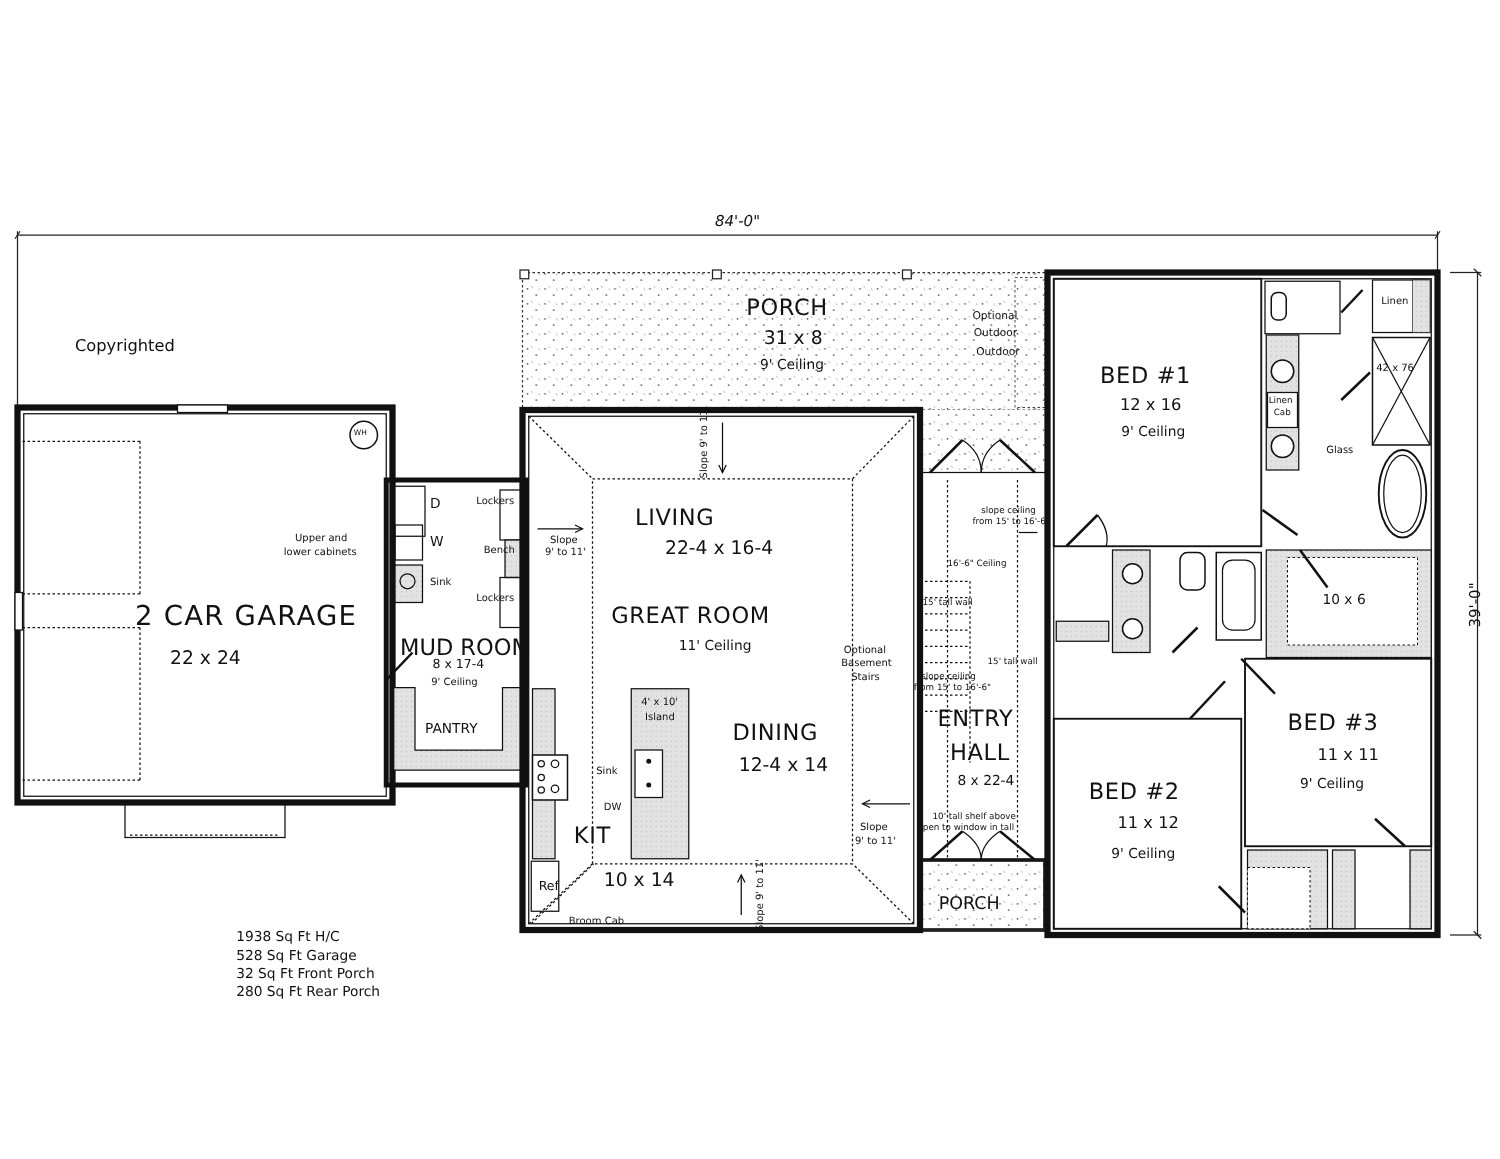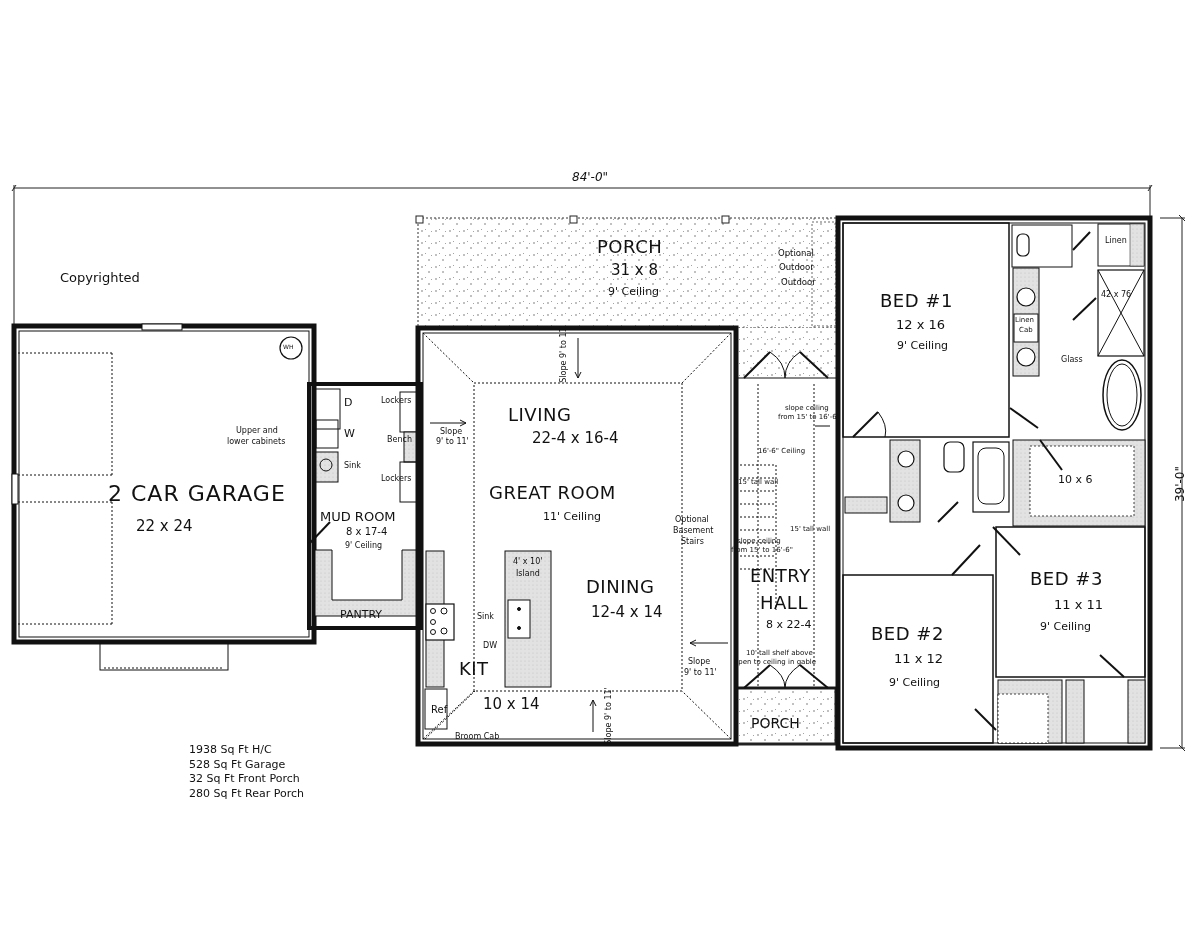--- a/index.html
+++ b/index.html
@@ -215,24 +215,24 @@
 <div class="lbl dim" style="left:136px;top:519px;">22 x 24</div>
 <div class="lbl tiny" style="left:236px;top:427px;">Upper and</div>
 <div class="lbl tiny" style="left:227px;top:438px;">lower cabinets</div>
 
 <div class="lbl note" style="left:344px;top:397px;font-size:11px;">D</div>
 <div class="lbl note" style="left:344px;top:428px;font-size:11px;">W</div>
 <div class="lbl tiny" style="left:344px;top:462px;">Sink</div>
 <div class="lbl tiny" style="left:381px;top:397px;">Lockers</div>
 <div class="lbl tiny" style="left:387px;top:436px;text-align:center;">Bench</div>
 <div class="lbl tiny" style="left:381px;top:475px;">Lockers</div>
-<div class="lbl" style="left:320px;top:510px;font-size:13px;">MUD ROOM</div>
+<div class="lbl" style="left:320px;top:510px;font-size:18px;">MUD ROOM</div>
 <div class="lbl" style="left:346px;top:527px;font-size:10px;">8 x 17-4</div>
 <div class="lbl tiny" style="left:345px;top:542px;">9' Ceiling</div>
-<div class="lbl" style="left:340px;top:577px;font-size:11px;margin-top:32px;">PANTRY</div>
+<div class="lbl" style="left:340px;top:577px;font-size:11px;">PANTRY</div>
 
 <div class="lbl room-med" style="left:597px;top:238px;">PORCH</div>
 <div class="lbl dim" style="left:611px;top:263px;">31 x 8</div>
 <div class="lbl ceil" style="left:608px;top:286px;">9' Ceiling</div>
 <div class="lbl note" style="left:778px;top:249px;">Optional</div>
 <div class="lbl note" style="left:779px;top:263px;">Outdoor</div>
 <div class="lbl note" style="left:781px;top:278px;">Outdoor</div>
 
 <div class="lbl tiny vert" style="left:535px;top:350px;transform:rotate(-90deg);">Slope 9' to 11'</div>
 <div class="lbl tiny" style="left:440px;top:428px;">Slope</div>
@@ -263,21 +263,21 @@
 <div class="lbl tiny" style="left:778px;top:414px;font-size:7px;">from 15' to 16'-6"</div>
 <div class="lbl tiny" style="left:758px;top:448px;font-size:7px;">16'-6" Ceiling</div>
 <div class="lbl tiny" style="left:738px;top:479px;font-size:7px;">15' tall wall</div>
 <div class="lbl tiny" style="left:790px;top:526px;font-size:7px;">15' tall wall</div>
 <div class="lbl tiny" style="left:737px;top:538px;font-size:7px;">slope ceiling</div>
 <div class="lbl tiny" style="left:731px;top:547px;font-size:7px;">from 15' to 16'-6"</div>
 <div class="lbl room-med" style="left:750px;top:567px;">ENTRY</div>
 <div class="lbl room-med" style="left:760px;top:594px;">HALL</div>
 <div class="lbl ceil" style="left:766px;top:619px;">8 x 22-4</div>
 <div class="lbl tiny" style="left:746px;top:650px;font-size:7px;">10' tall shelf above</div>
-<div class="lbl tiny" style="left:734px;top:659px;font-size:7px;">open to ceiling in gable</div>
+<div class="lbl tiny" style="left:734px;top:659px;font-size:7px;">open to window in tall</div>
 <div class="lbl ceil" style="left:751px;top:716px;font-size:14px;">PORCH</div>
 
 <div class="lbl room-med" style="left:880px;top:292px;text-align:right;">BED #1</div>
 <div class="lbl ceil" style="left:896px;top:318px;font-size:13px;">12 x 16</div>
 <div class="lbl ceil" style="left:897px;top:340px;">9' Ceiling</div>
 <div class="lbl tiny" style="left:1105px;top:237px;">Linen</div>
 <div class="lbl tiny" style="left:1015px;top:317px;font-size:7px;">Linen</div>
 <div class="lbl tiny" style="left:1019px;top:327px;font-size:7px;">Cab</div>
 <div class="lbl tiny" style="left:1101px;top:291px;">42 x 76</div>
 <div class="lbl tiny" style="left:1061px;top:356px;">Glass</div>

